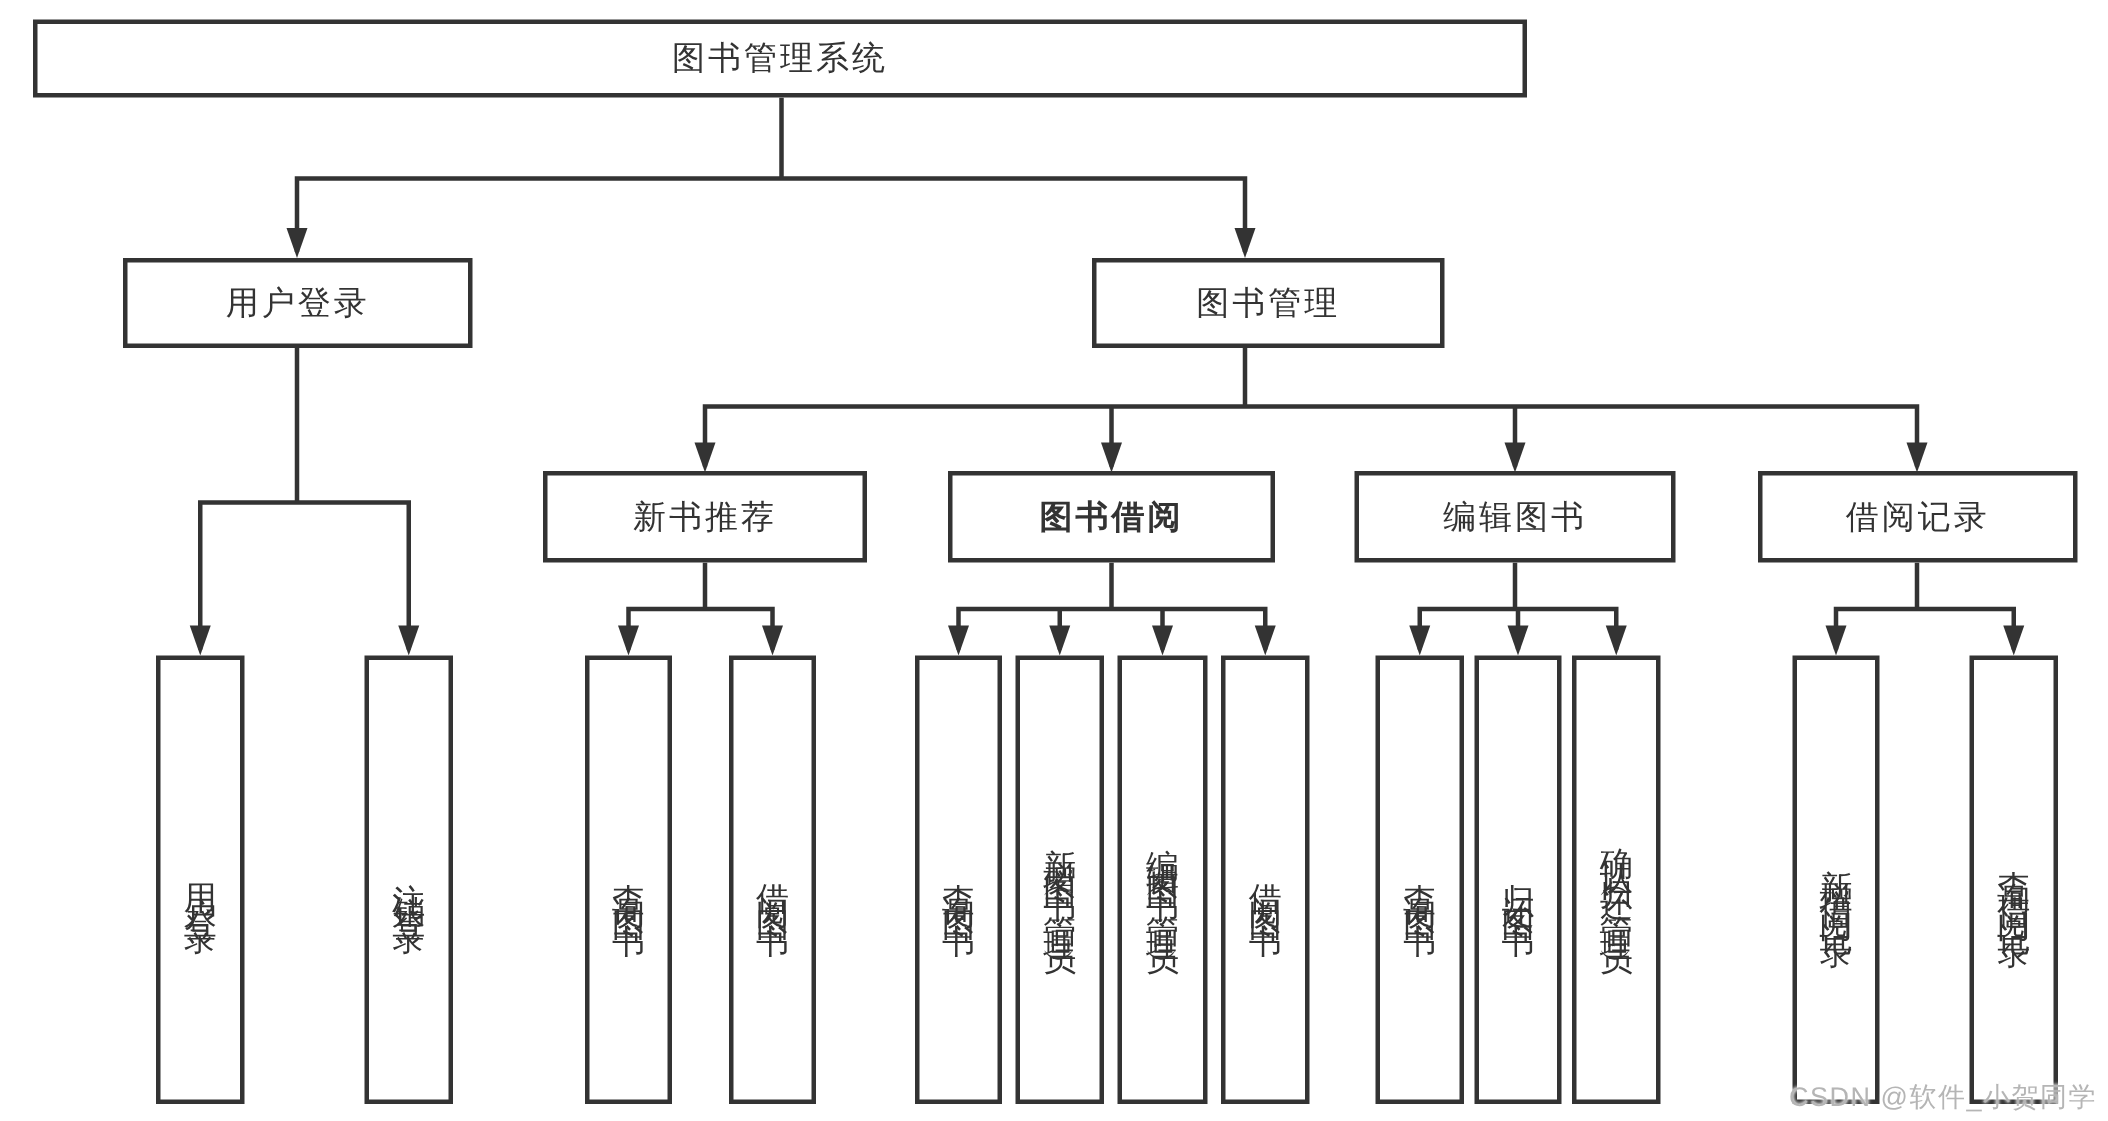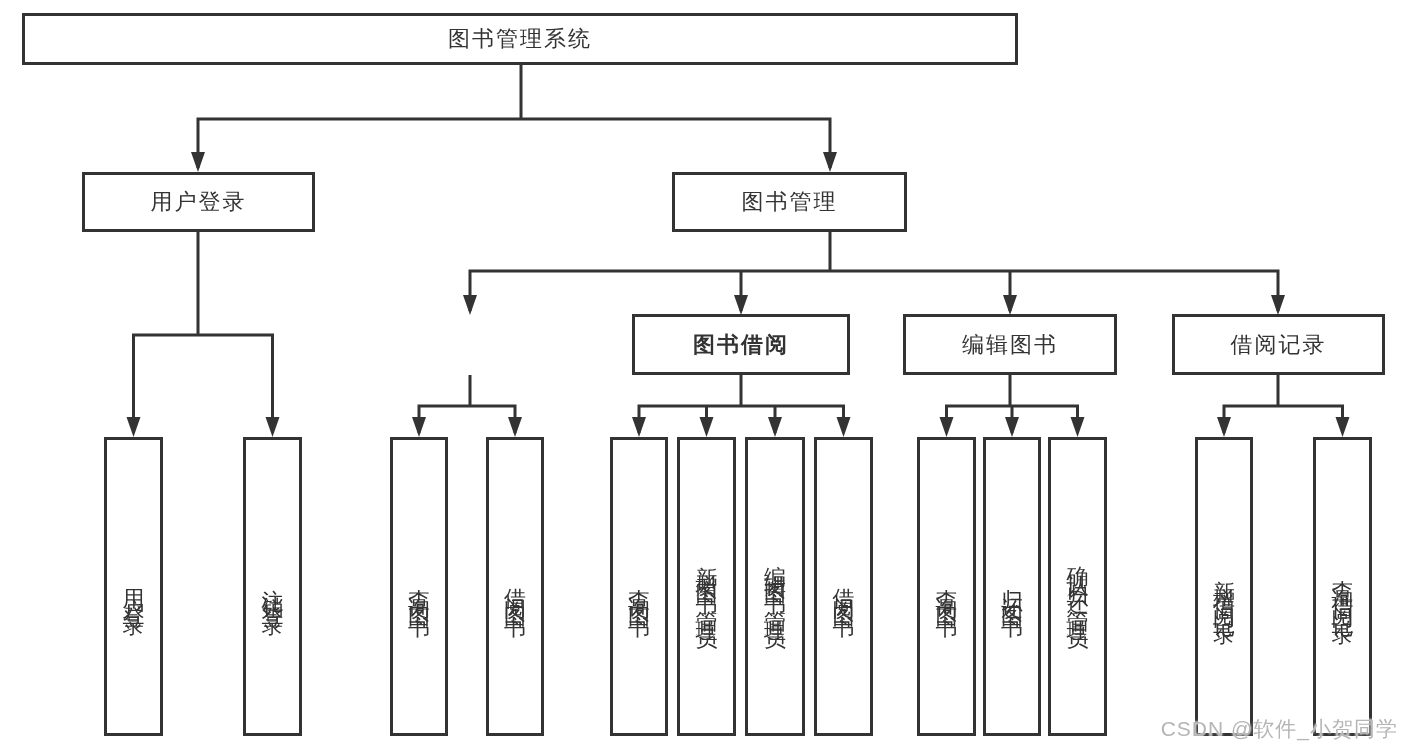--- a/index.html
+++ b/index.html
@@ -41,21 +41,21 @@
     writing-mode:vertical-rl;
     text-orientation:mixed;
     font-size:22px;
     letter-spacing:9px;
     line-height:1;
     padding-top:4px;
   }
   #watermark{
     position:absolute;
     right:7px;bottom:4px;
-    font-size:21px;
+    font-size:18px;
     letter-spacing:1px;
     color:var(--watermark);
     text-shadow:0 0 3px #fff,0 0 2px #fff;
     white-space:nowrap;
   }
 </style>
 </head>
 <body>
 
 <div id="stage">
@@ -92,22 +92,23 @@
         <use href="#ah" x="1012" y="437"></use>
       <use href="#ah" x="1077.5" y="437"></use>
       <use href="#ah" x="1224" y="437"></use>
         <use href="#ah" x="1342.5" y="437"></use>
     </g>
   </svg>
 
   <div class="box hbox root">图书管理系统</div>
 
   <div class="box hbox lvl2" style="left:82px;width:233px;">用户登录</div>
-  <div class="box hbox lvl2" style="left:672px;width:235px;">图书管理</div>
+  <div class="box hbox lvl2" style="left:728px;width:235px;">图书管理</div>
 
+  <div class="box hbox lvl3" style="left:362px;width:216px;">新书推荐</div>
   <div class="box hbox lvl3" style="left:632px;width:218px;font-weight:bold;">图书借阅</div>
   <div class="box hbox lvl3" style="left:903px;width:214px;">编辑图书</div>
   <div class="box hbox lvl3" style="left:1172px;width:213px;">借阅记录</div>
 
   <div class="box leaf" style="left:104px;width:59px;">用户登录</div>
   <div class="box leaf" style="left:243px;width:59px;">注销登录</div>
 
   <div class="box leaf" style="left:390px;width:58px;">查询图书</div>
   <div class="box leaf" style="left:486px;width:58px;">借阅图书</div>
 

